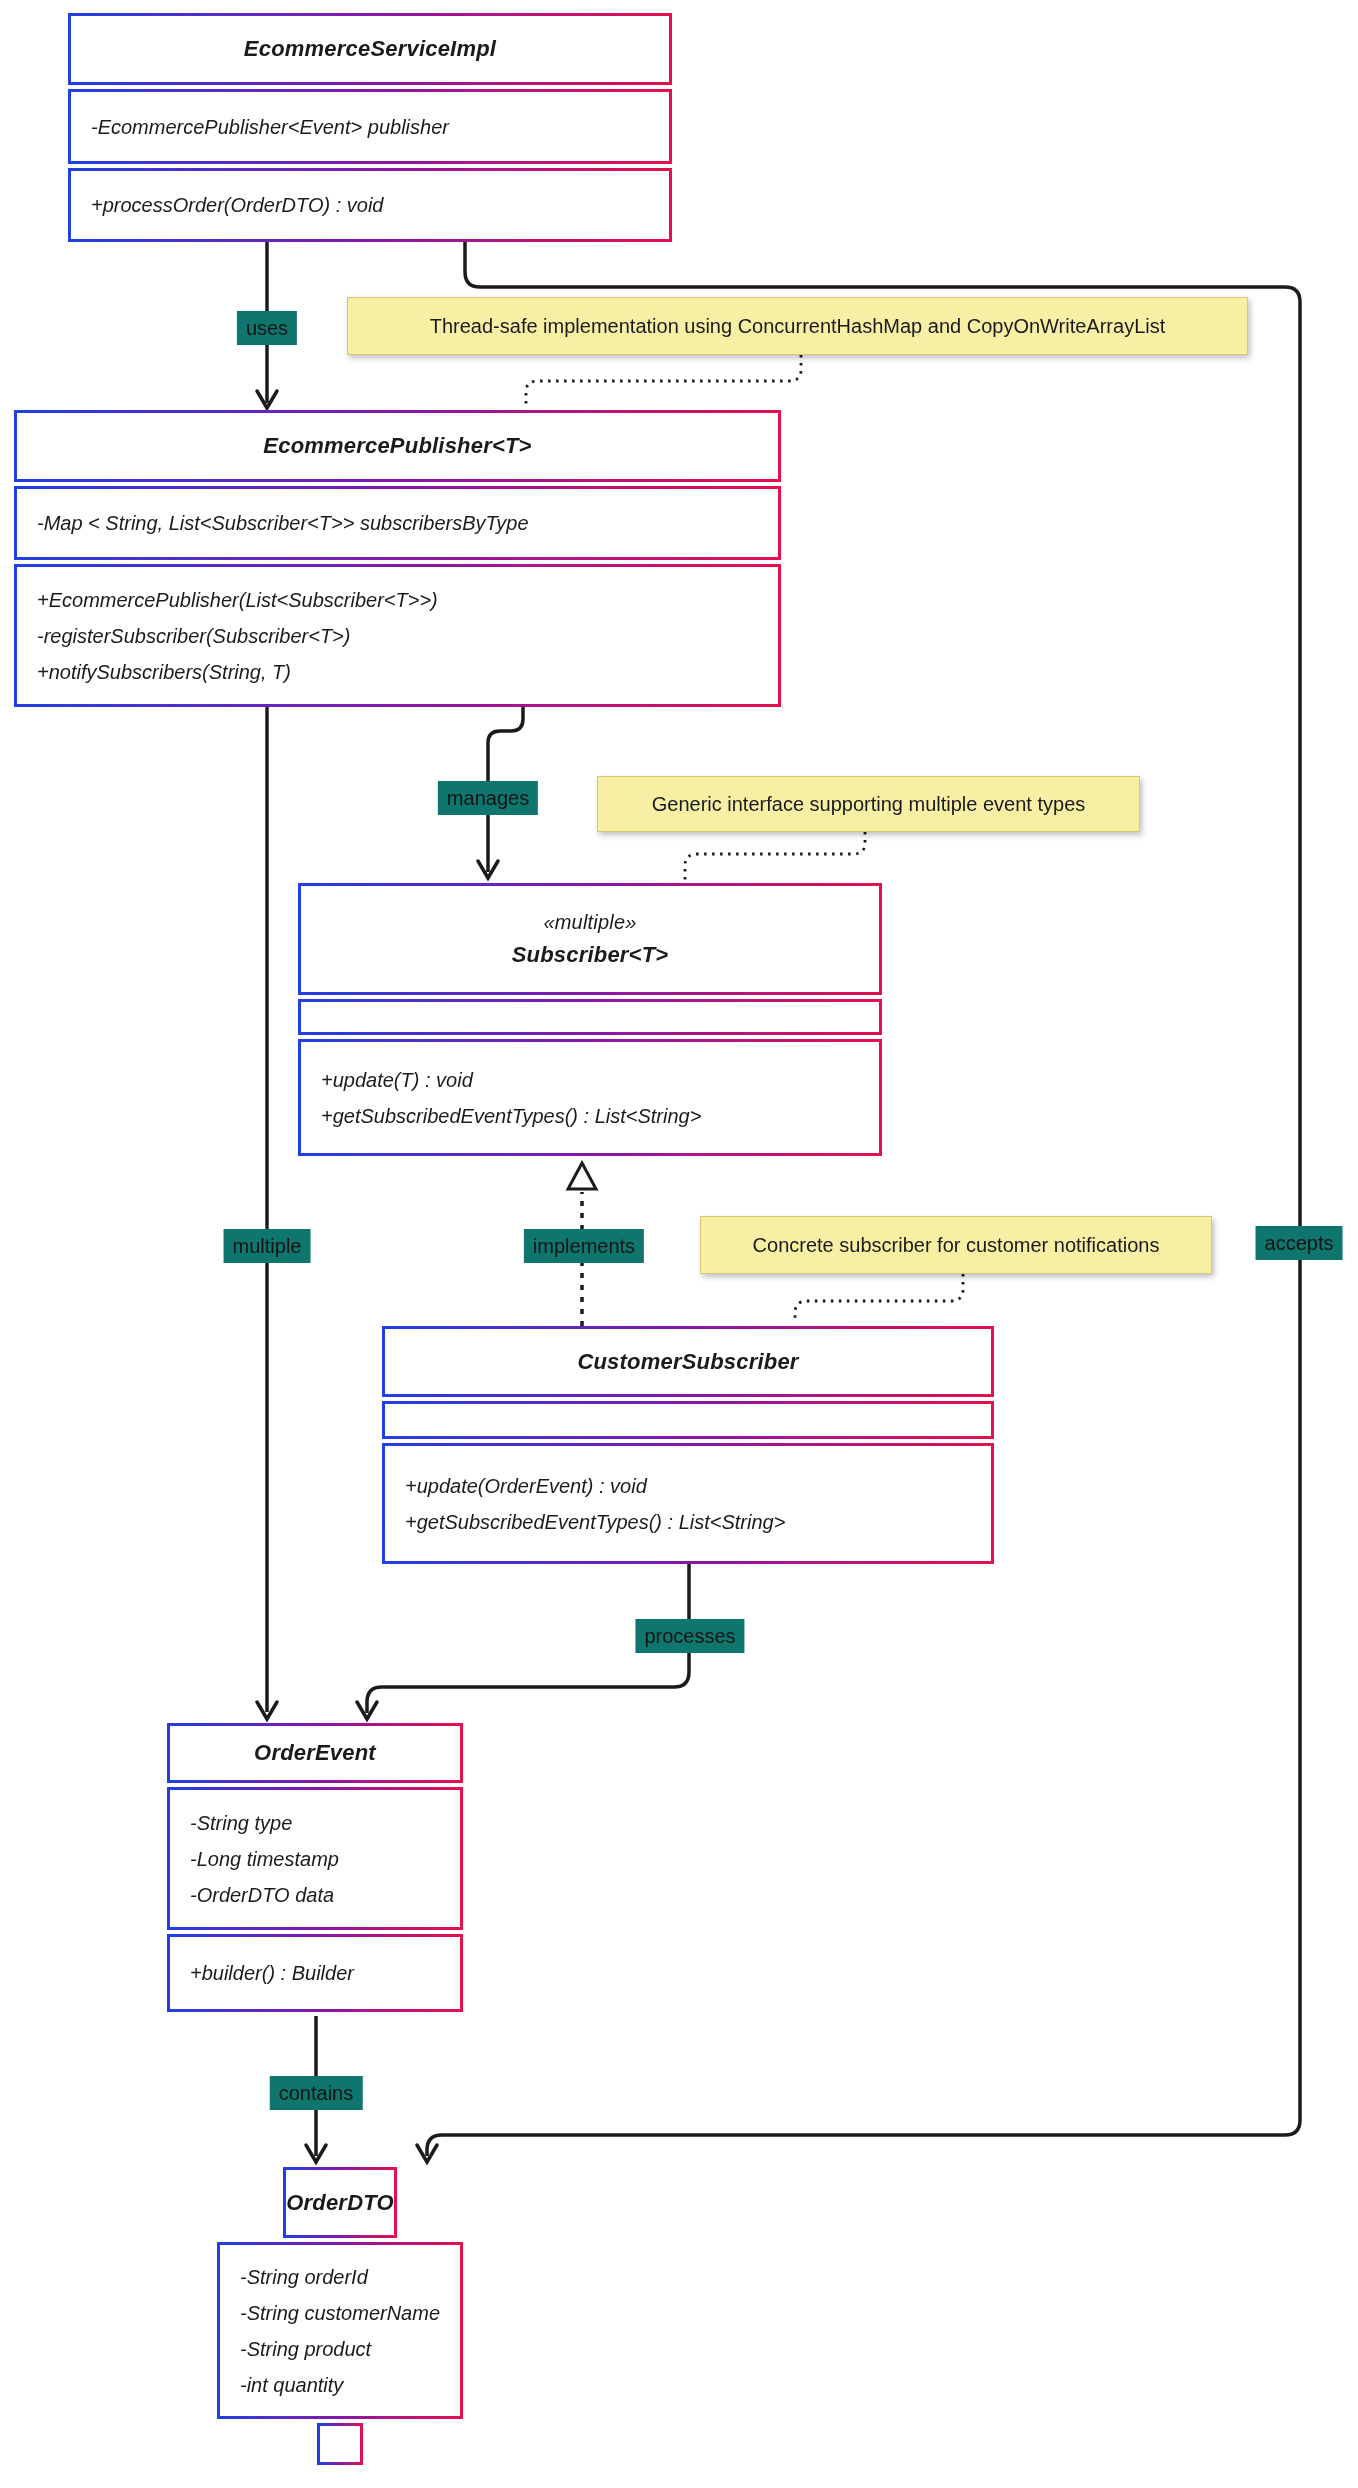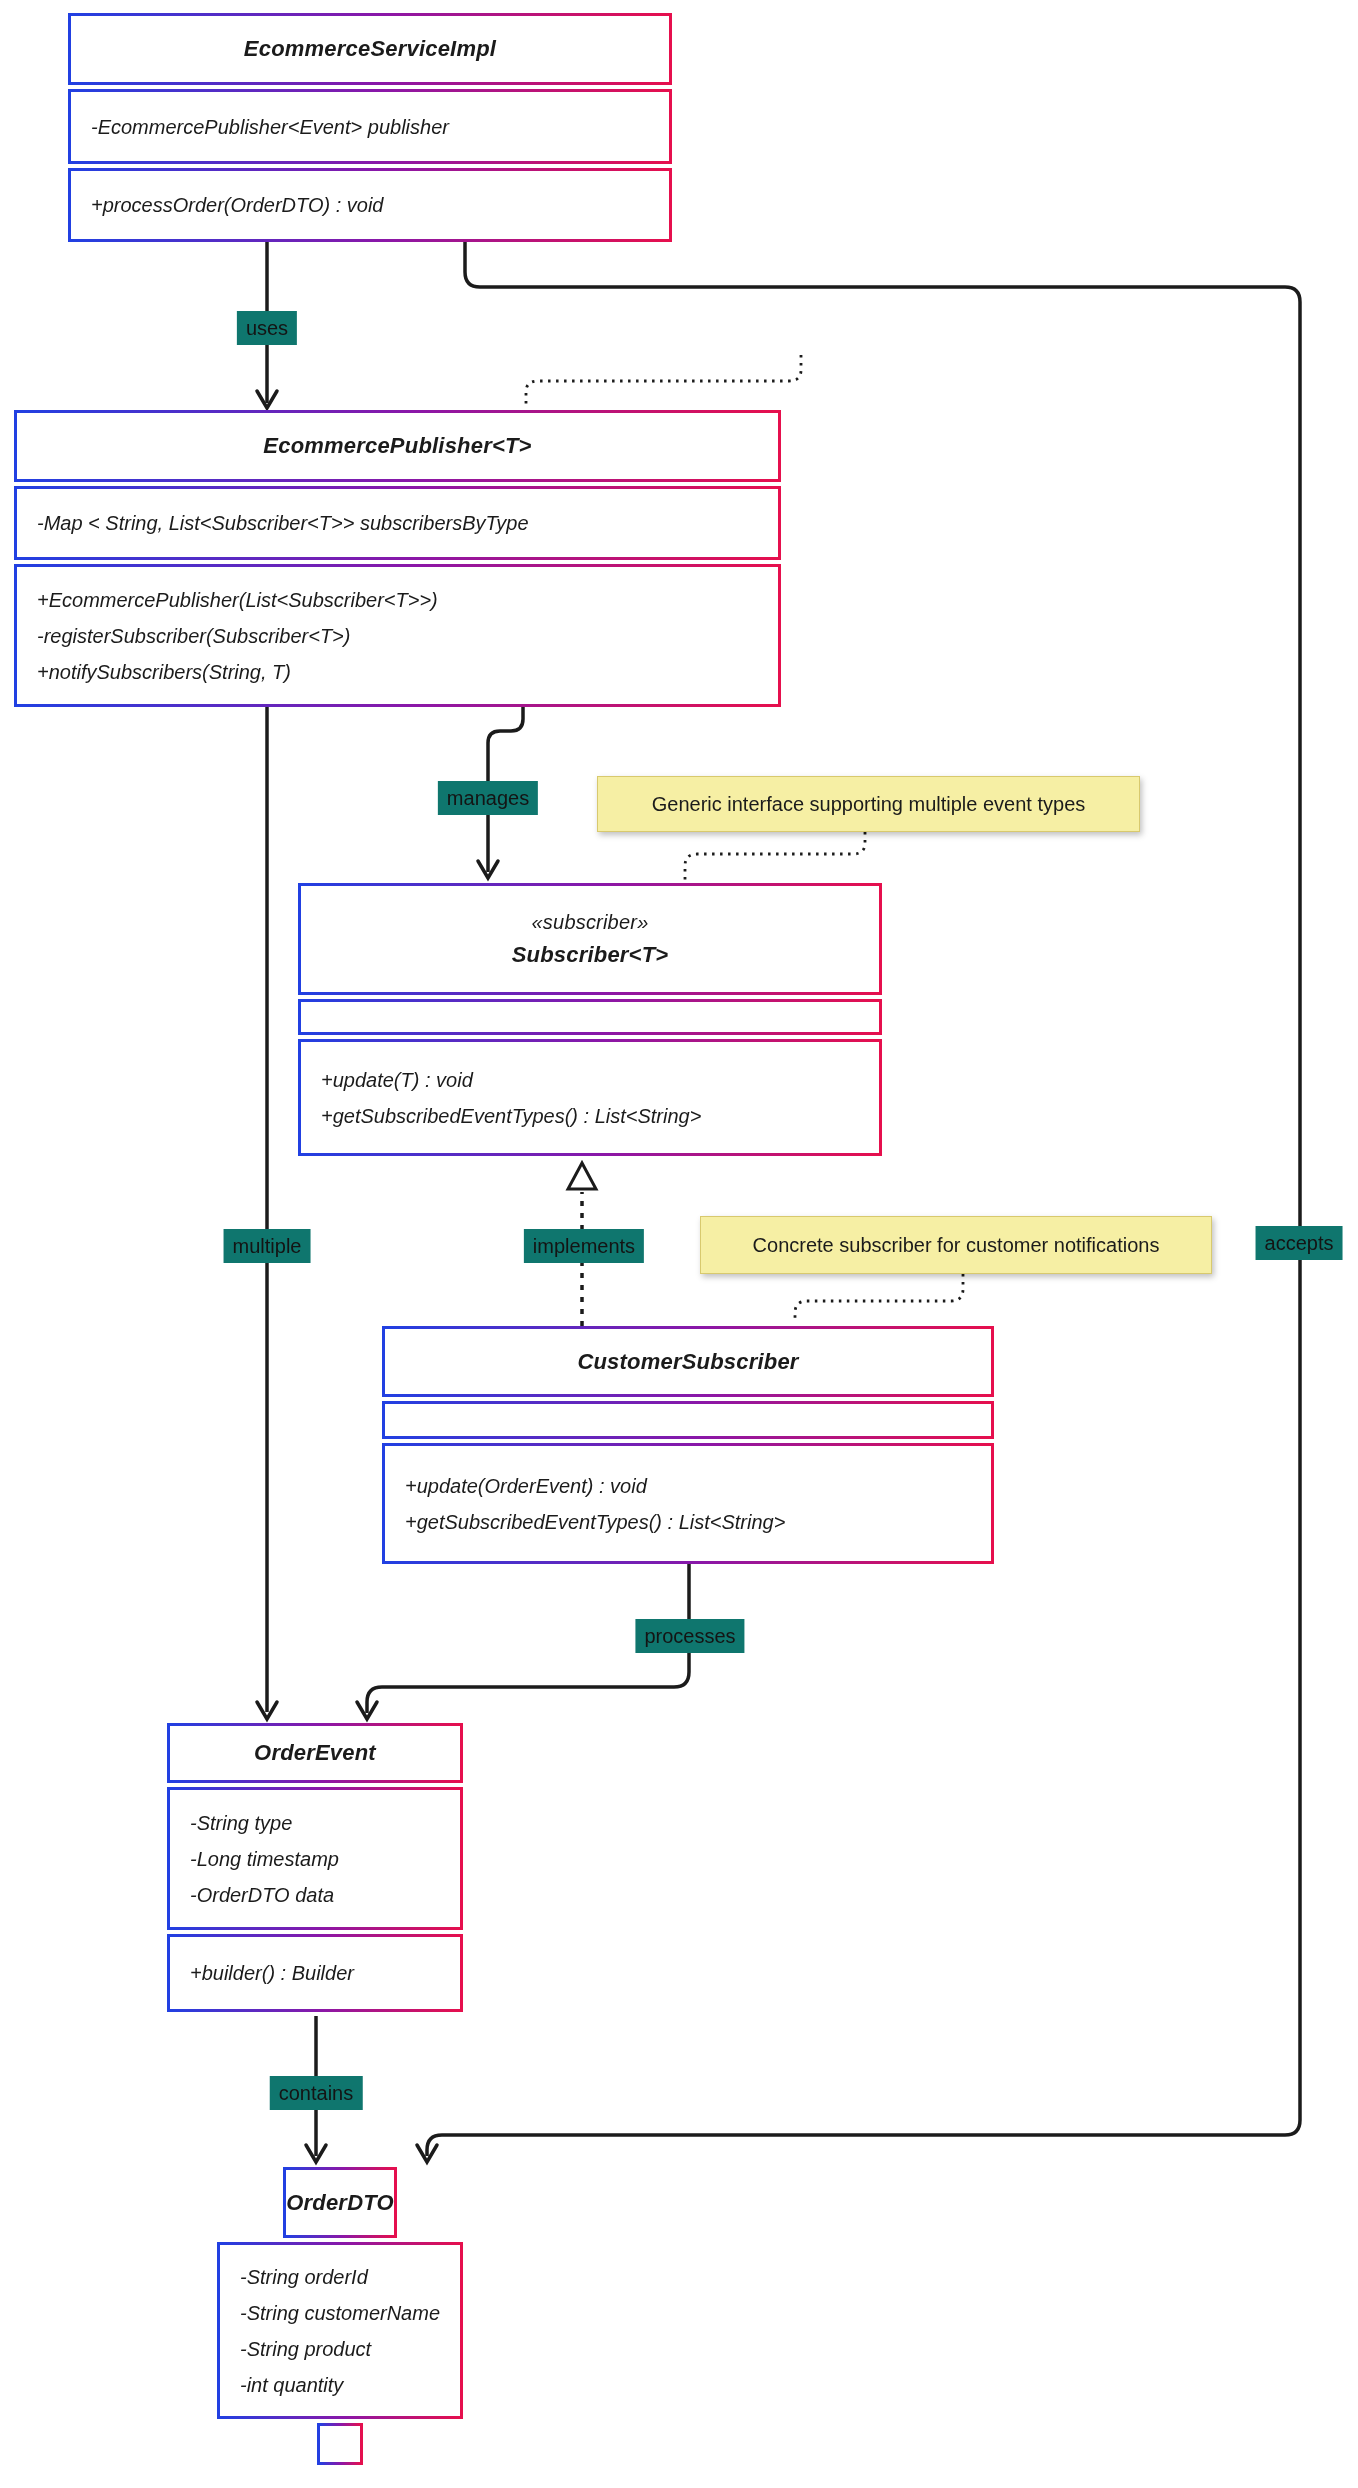--- a/index.html
+++ b/index.html
@@ -103,21 +103,21 @@
     </div>
     <div class="comp members" style="height:143px">
       <div class="member">+EcommercePublisher(List&lt;Subscriber&lt;T&gt;&gt;)</div>
       <div class="member">-registerSubscriber(Subscriber&lt;T&gt;)</div>
       <div class="member">+notifySubscribers(String, T)</div>
     </div>
   </div>
 
   <div class="classbox" style="left:298px;top:883px;width:584px;">
     <div class="comp title" style="height:112px">
-      <div class="stereo">«subscriber»</div>
+      <div class="stereo">«multiple»</div>
       <div>Subscriber&lt;T&gt;</div>
     </div>
     <div class="comp members" style="height:36px"></div>
     <div class="comp members" style="height:117px">
       <div class="member">+update(T) : void</div>
       <div class="member">+getSubscribedEventTypes() : List&lt;String&gt;</div>
     </div>
   </div>
 
   <div class="classbox" style="left:382px;top:1326px;width:612px;">
@@ -159,16 +159,17 @@
   </div>
 
   <div class="edge-label" style="left:267px;top:328px">uses</div>
   <div class="edge-label" style="left:488px;top:798px">manages</div>
   <div class="edge-label" style="left:267px;top:1246px">multiple</div>
   <div class="edge-label" style="left:584px;top:1246px">implements</div>
   <div class="edge-label" style="left:1299px;top:1243px">accepts</div>
   <div class="edge-label" style="left:690px;top:1636px">processes</div>
   <div class="edge-label" style="left:316px;top:2093px">contains</div>
 
+  <div class="note" style="left:347px;top:297px;width:901px;height:58px">Thread-safe implementation using ConcurrentHashMap and CopyOnWriteArrayList</div>
   <div class="note" style="left:597px;top:776px;width:543px;height:56px">Generic interface supporting multiple event types</div>
   <div class="note" style="left:700px;top:1216px;width:512px;height:58px">Concrete subscriber for customer notifications</div>
 
 </div>
 
 </body></html>

